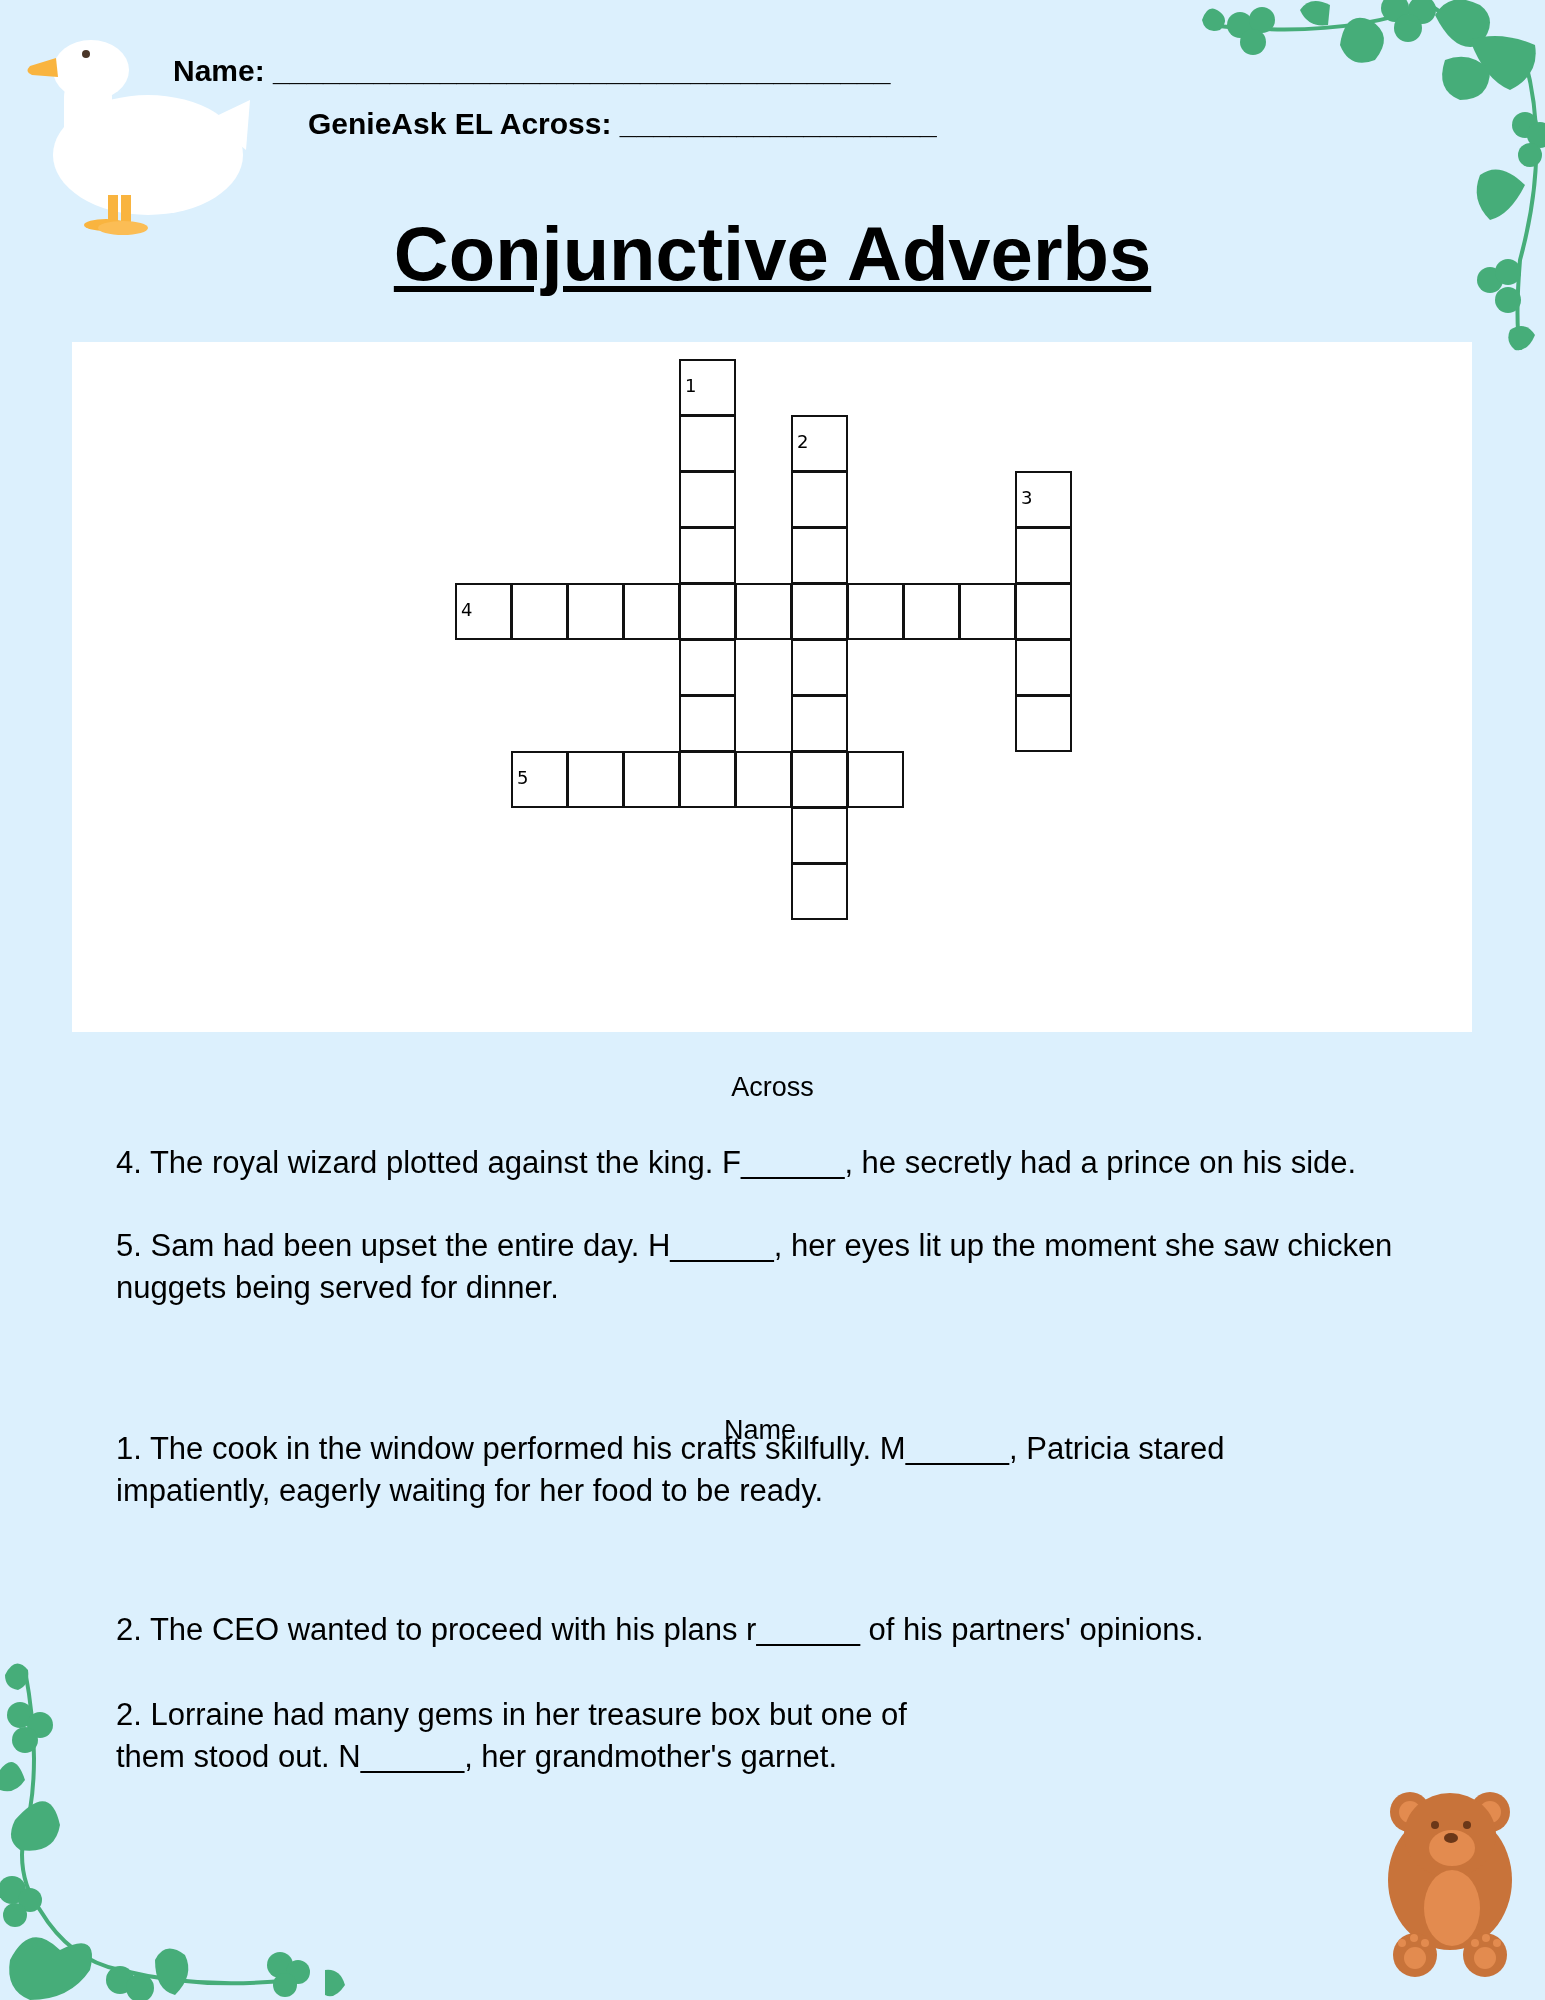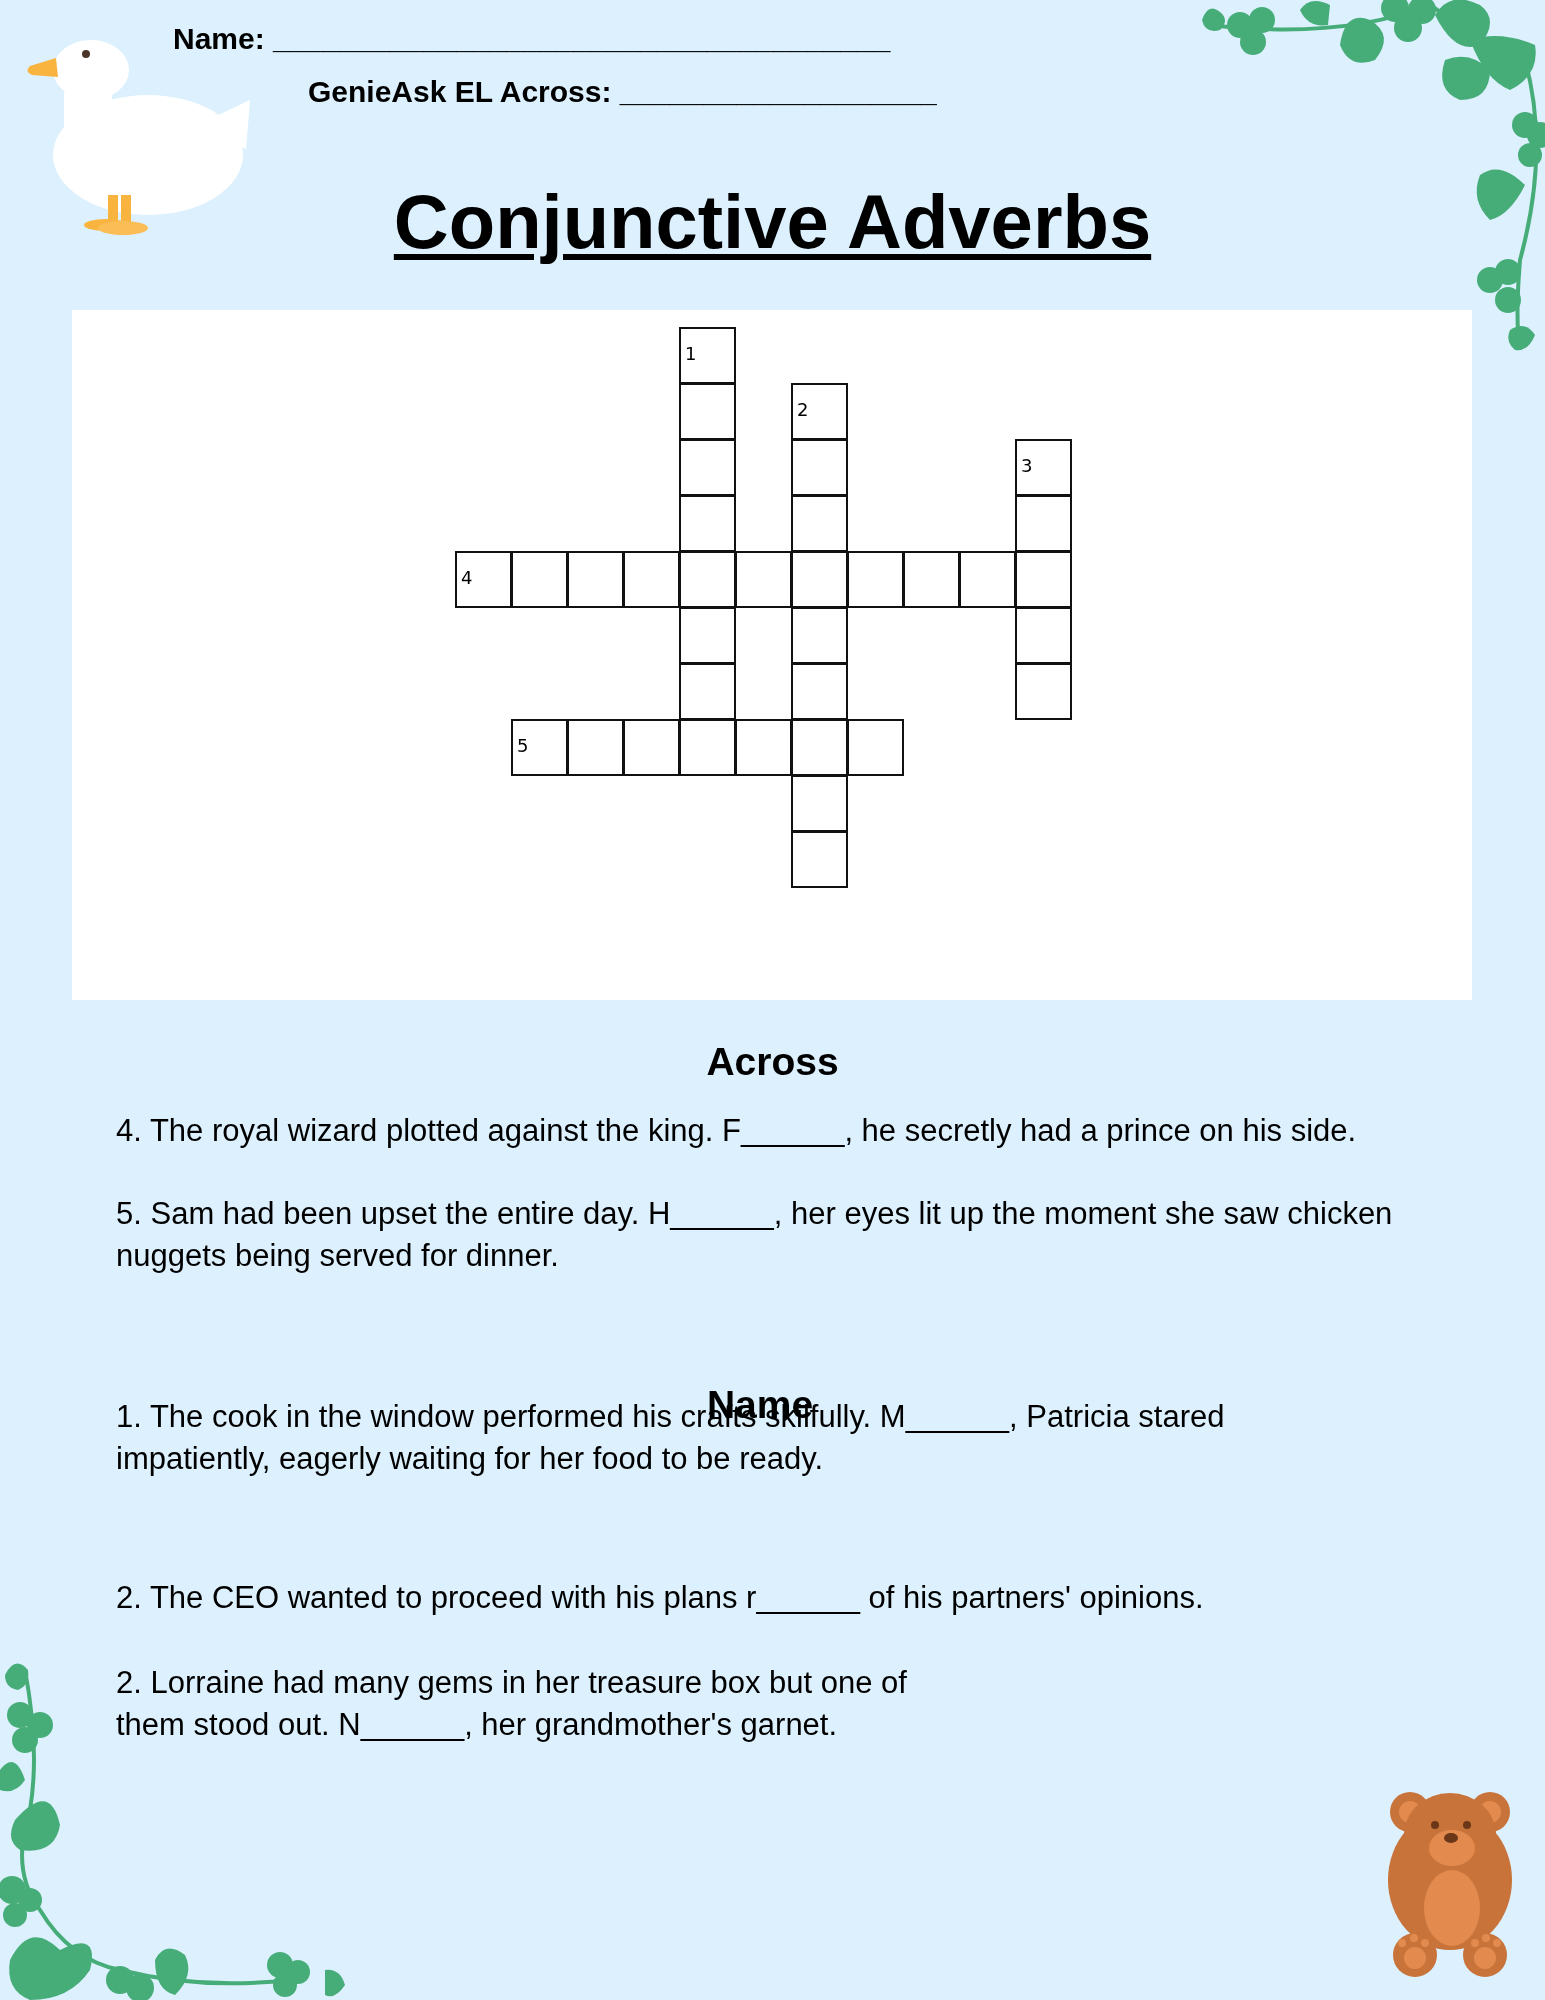--- a/index.html
+++ b/index.html
@@ -1,25 +1,25 @@
 <!DOCTYPE html>
 <html><head>
 <meta charset="utf-8">
 <style>
   html, body { margin:0; padding:0; }
   body { width:1545px; height:2000px; background:#dcf0fd; position:relative; overflow:hidden;
          font-family:"Liberation Sans", sans-serif; color:#000; }
-  .abs { position:absolute; }
+  .abs { position:absolute;margin-top:32px; }
   .hdr { font-weight:bold; font-size:30px; white-space:nowrap; }
   .title { left:0; width:1545px; top:178px; text-align:center; font-weight:bold; font-size:76px;
            text-decoration:underline; text-decoration-thickness:6px; text-underline-offset:6px; letter-spacing:0px; }
   .board { left:72px; top:310px; width:1400px; height:690px; background:#fff; }
   .cell { position:absolute; width:57px; height:57px; box-sizing:border-box; border:2px solid #111; background:#fff; }
   .num { position:absolute; left:4px; top:14px; font-size:18px; font-family:"DejaVu Sans", sans-serif; }
-  .sec { font-weight:bold; font-size:39px; }
+  .sec { font-weight:normal; font-size:27px; }
   .clue { font-size:31px; line-height:42px; left:116px; width:1330px; }
   svg { position:absolute; }
 </style>
 </head>
 <body>
 
 <svg style="left:18px;top:20px" width="240" height="215" viewBox="0 0 240 215">
   <ellipse cx="130" cy="135" rx="95" ry="60" fill="#ffffff"></ellipse>
   <path d="M190 100 L232 80 L228 130 Z" fill="#ffffff"></path>
   <rect x="46" y="55" width="48" height="100" rx="22" fill="#ffffff"></rect>

